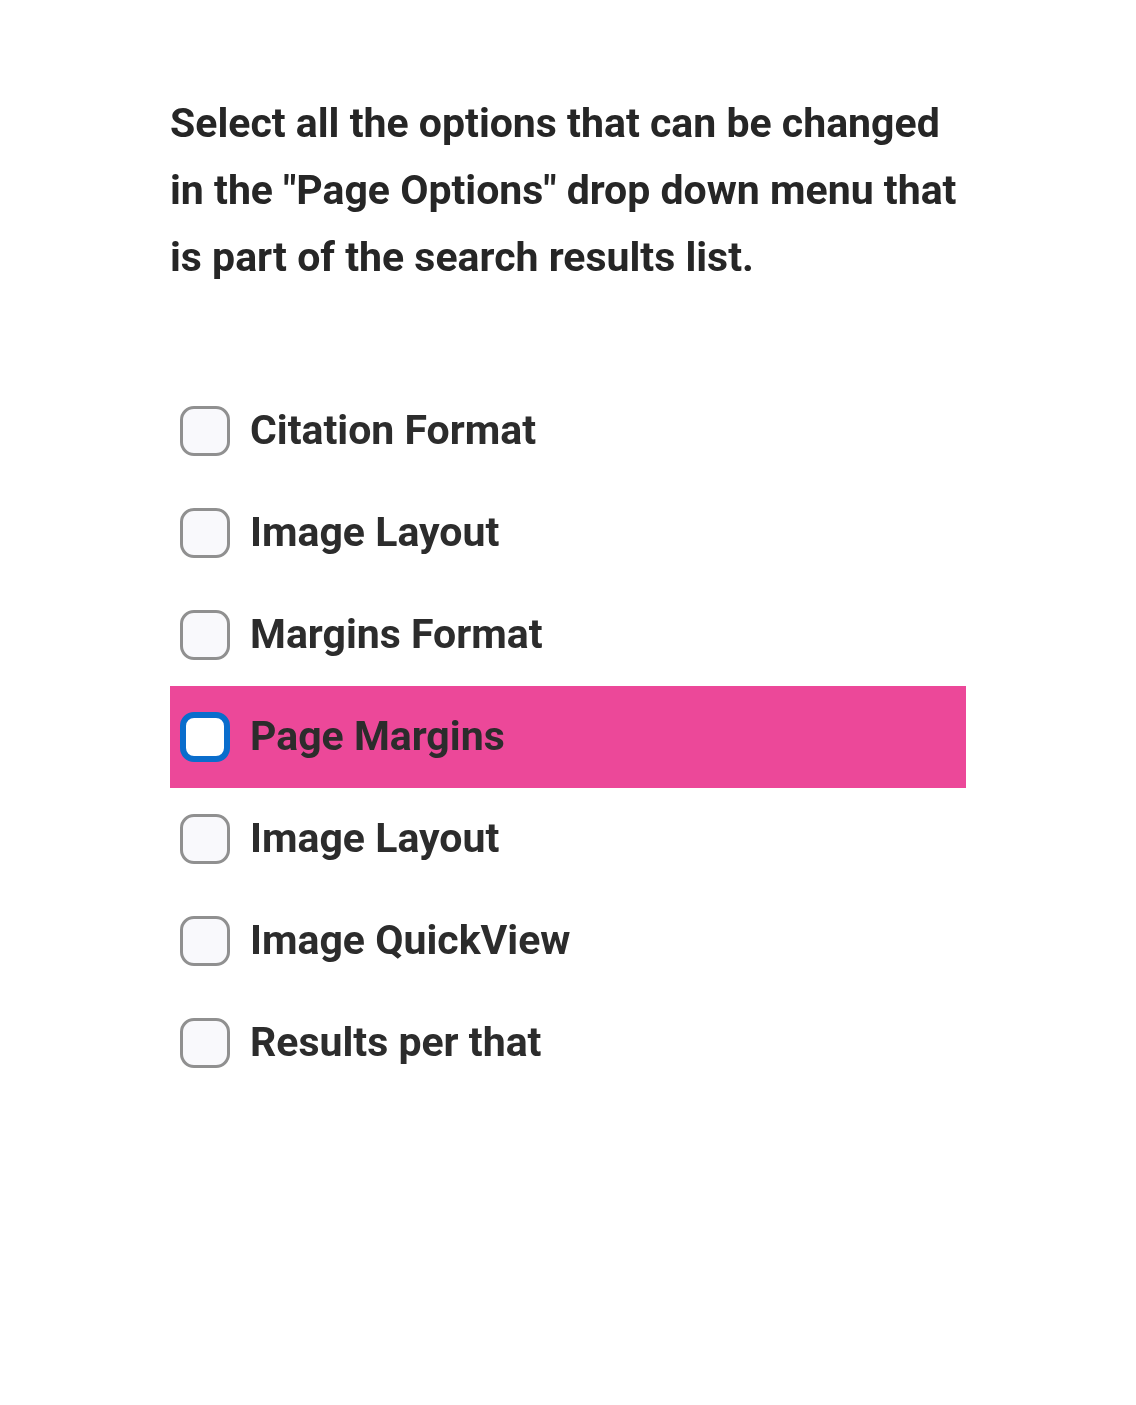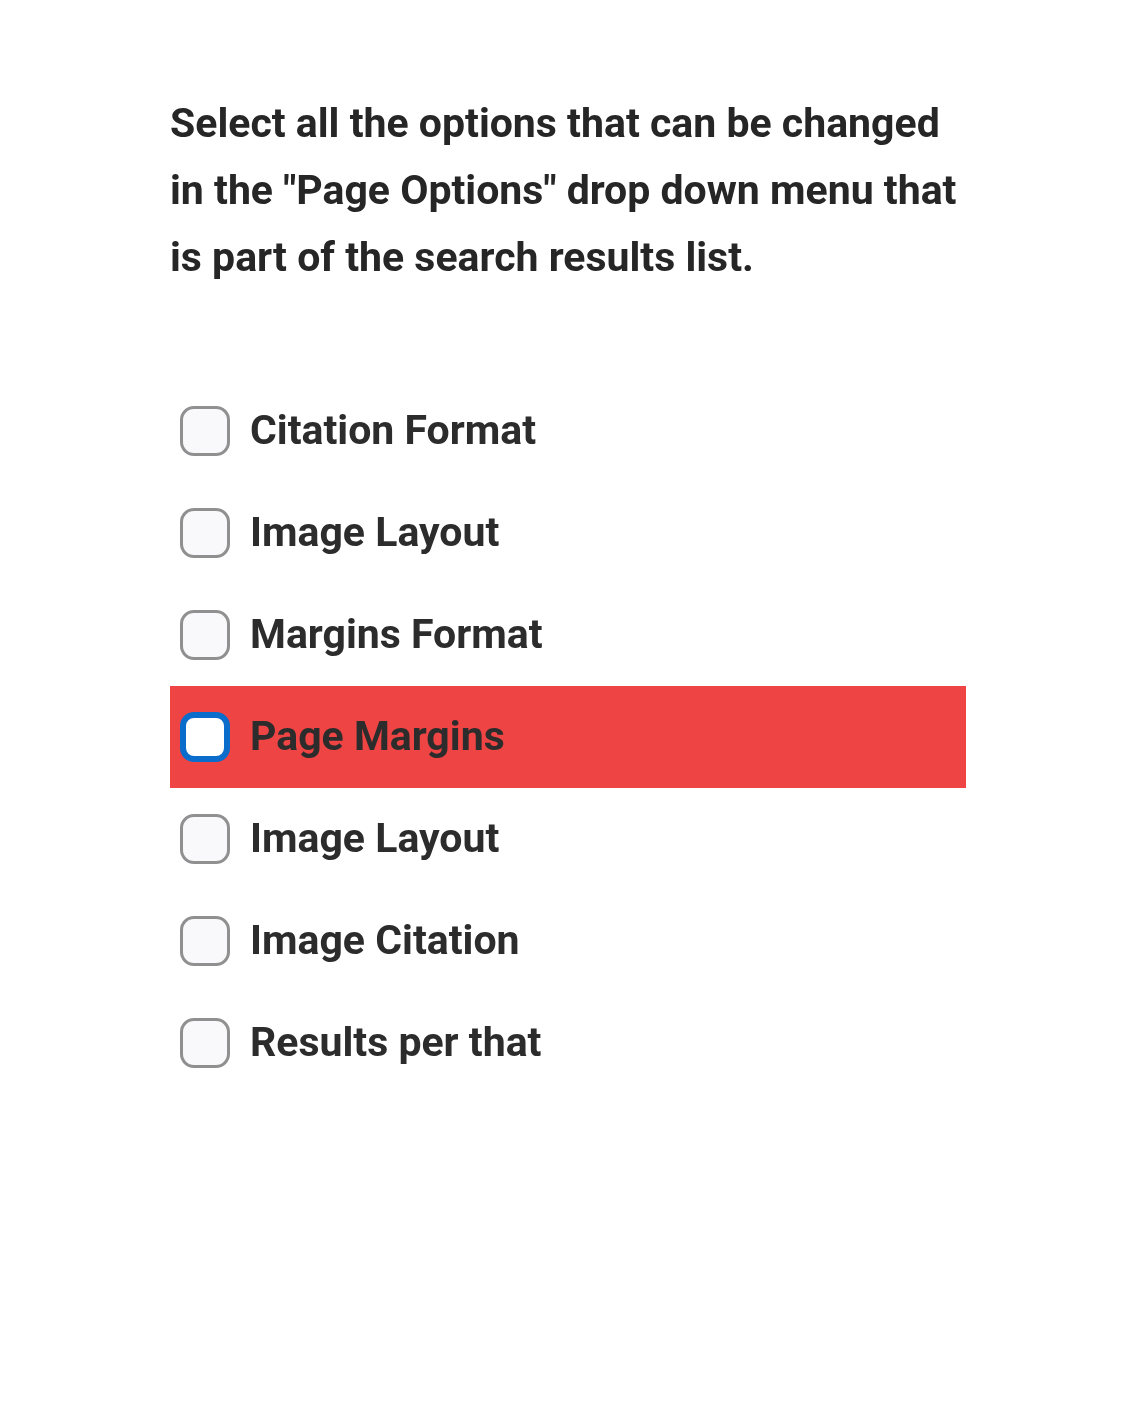--- a/index.html
+++ b/index.html
@@ -27,21 +27,21 @@
     flex-direction: column;
   }
   .option-row {
     display: flex;
     align-items: center;
     gap: 20px;
     padding: 26px 10px 26px 10px;
     cursor: pointer;
   }
   .option-row.highlighted {
-    background: #ef4444;
+    background: #ec4899;
   }
   .checkbox {
     width: 50px;
     height: 50px;
     border-radius: 14px;
     border: 3px solid #909090;
     background: #f9f9fc;
     flex-shrink: 0;
   }
   .option-row.highlighted .checkbox {
@@ -76,19 +76,19 @@
   <div class="option-row highlighted">
     <div class="checkbox"></div>
     <span class="option-label">Page Margins</span>
   </div>
   <div class="option-row">
     <div class="checkbox"></div>
     <span class="option-label">Image Layout</span>
   </div>
   <div class="option-row">
     <div class="checkbox"></div>
-    <span class="option-label">Image Citation</span>
+    <span class="option-label">Image QuickView</span>
   </div>
   <div class="option-row">
     <div class="checkbox"></div>
     <span class="option-label">Results per that</span>
   </div>
 </div>
 
 </body></html>

